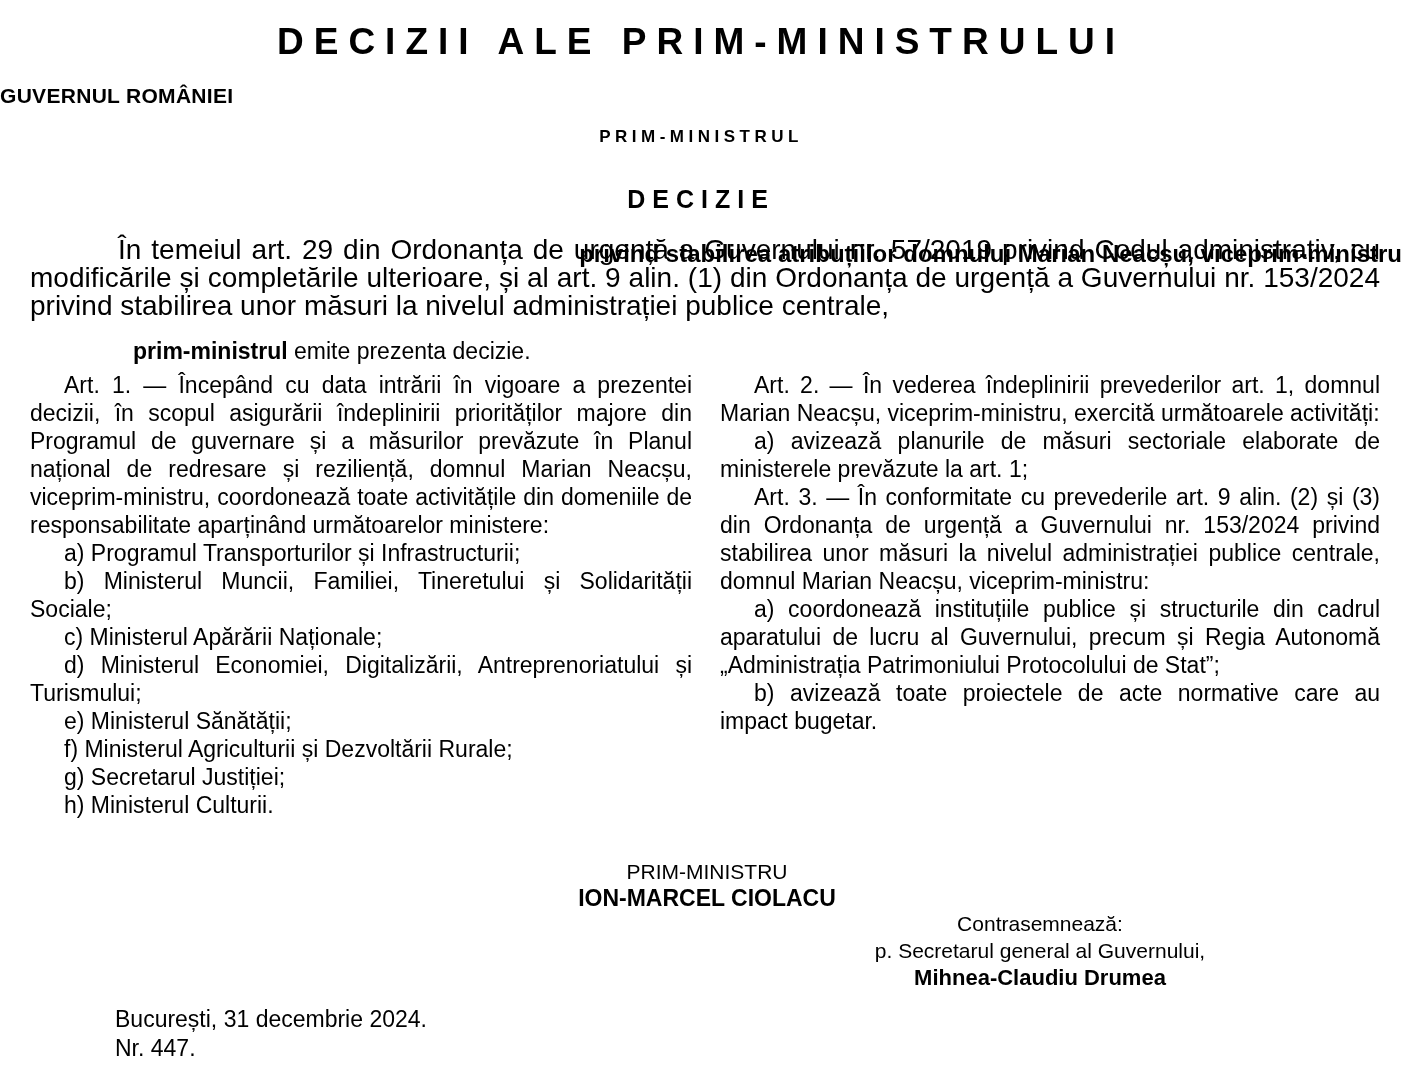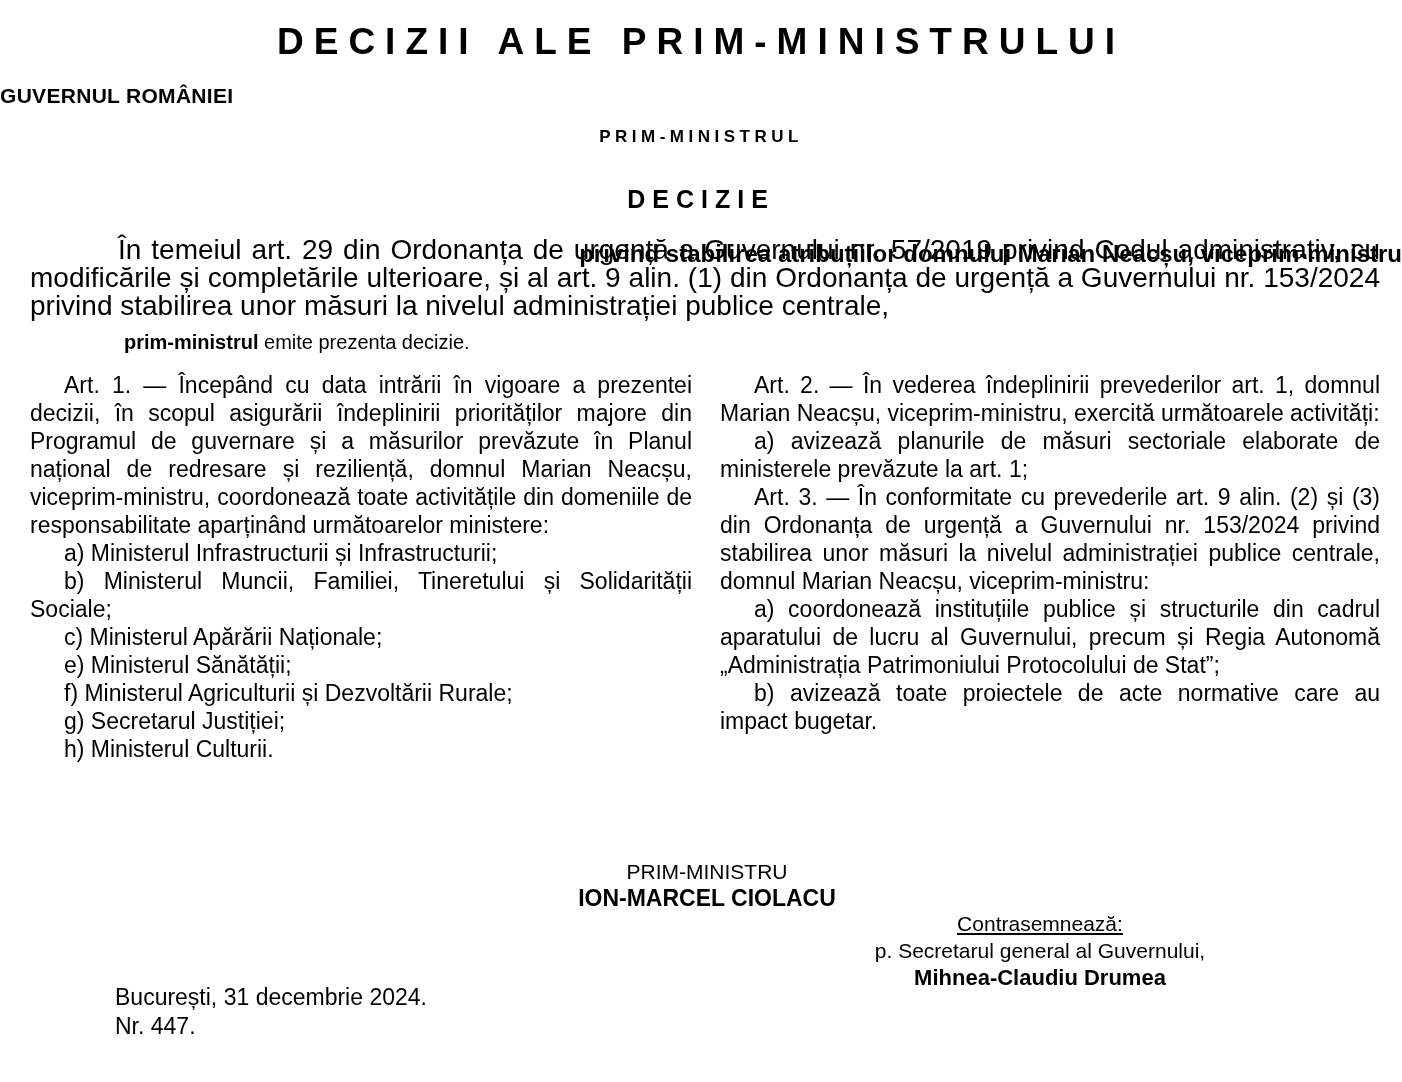--- a/index.html
+++ b/index.html
@@ -78,24 +78,24 @@
     text-align: justify;
     text-indent: 88px;
     margin: 0;
   }
 
   .emits {
     position: absolute;
     left: 30px;
     top: 322px;
     width: 1350px;
-    font-size: 20px;
+    font-size: 23px;
     line-height: 28px;
     text-indent: 88px;
-    margin: 6px;
+    margin: 15px;
   }
   .emits b { font-weight: bold; }
 
   
   .col {
     position: absolute;
     top: 371px;
     font-size: 23px;
     line-height: 28px;
     text-align: justify;
@@ -124,30 +124,29 @@
   .sig-counter {
     position: absolute;
     left: 850px;
     top: 910px;
     width: 380px;
     text-align: center;
     font-size: 21px;
     line-height: 27px;
   }
   .sig-counter .cs-title {
-    text-decoration: underline;
     text-align: center;
   }
   .sig-counter .cs-name { font-weight: bold; font-size: 22px; }
 
   
   .footer {
     position: absolute;
     left: 115px;
-    top: 983px;
+    top: 1005px;
     font-size: 23px;
     line-height: 29px;
   }
 </style>
 </head>
 <body>
 
 <div class="page">
 
   <h1 class="doc-title">DECIZII ALE PRIM-MINISTRULUI</h1>
@@ -155,23 +154,24 @@
   <div class="pm-line">PRIM-MINISTRUL</div>
   <div class="decizie-line">DECIZIE</div>
   <div class="subject-line">privind stabilirea atribuțiilor domnului Marian Neacșu, viceprim-ministru</div>
 
   <p class="intro">În temeiul art. 29 din Ordonanța de urgență a Guvernului nr. 57/2019 privind Codul administrativ, cu modificările și completările ulterioare, și al art. 9 alin. (1) din Ordonanța de urgență a Guvernului nr. 153/2024 privind stabilirea unor măsuri la nivelul administrației publice centrale,</p>
 
   <p class="emits"><b>prim-ministrul</b><span> emite prezenta decizie.</span></p>
 
   <div class="col col-left">
     <p>Art. 1. — Începând cu data intrării în vigoare a prezentei decizii, în scopul asigurării îndeplinirii priorităților majore din Programul de guvernare și a măsurilor prevăzute în Planul național de redresare și reziliență, domnul Marian Neacșu, viceprim-ministru, coordonează toate activitățile din domeniile de responsabilitate aparținând următoarelor ministere:</p>
-    <p>a) Ministerul Infrastructurii și Infrastructurii;</p>
+    <p>a) Programul Transporturilor și Infrastructurii;</p>
     <p>b) Ministerul Muncii, Familiei, Tineretului și Solidarității Sociale;</p>
     <p>c) Ministerul Apărării Naționale;</p>
+    <p>d) Ministerul Economiei, Digitalizării, Antreprenoriatului și Turismului;</p>
     <p>e) Ministerul Sănătății;</p>
     <p>f) Ministerul Agriculturii și Dezvoltării Rurale;</p>
     <p>g) Secretarul Justiției;</p>
     <p>h) Ministerul Culturii.</p>
   </div>
 
   <div class="col col-right">
     <p>Art. 2. — În vederea îndeplinirii prevederilor art. 1, domnul Marian Neacșu, viceprim-ministru, exercită următoarele activități:</p>
     <p>a) avizează planurile de măsuri sectoriale elaborate de ministerele prevăzute la art. 1;</p>
     <p>Art. 3. — În conformitate cu prevederile art. 9 alin. (2) și (3) din Ordonanța de urgență a Guvernului nr. 153/2024 privind stabilirea unor măsuri la nivelul administrației publice centrale, domnul Marian Neacșu, viceprim-ministru:</p>

